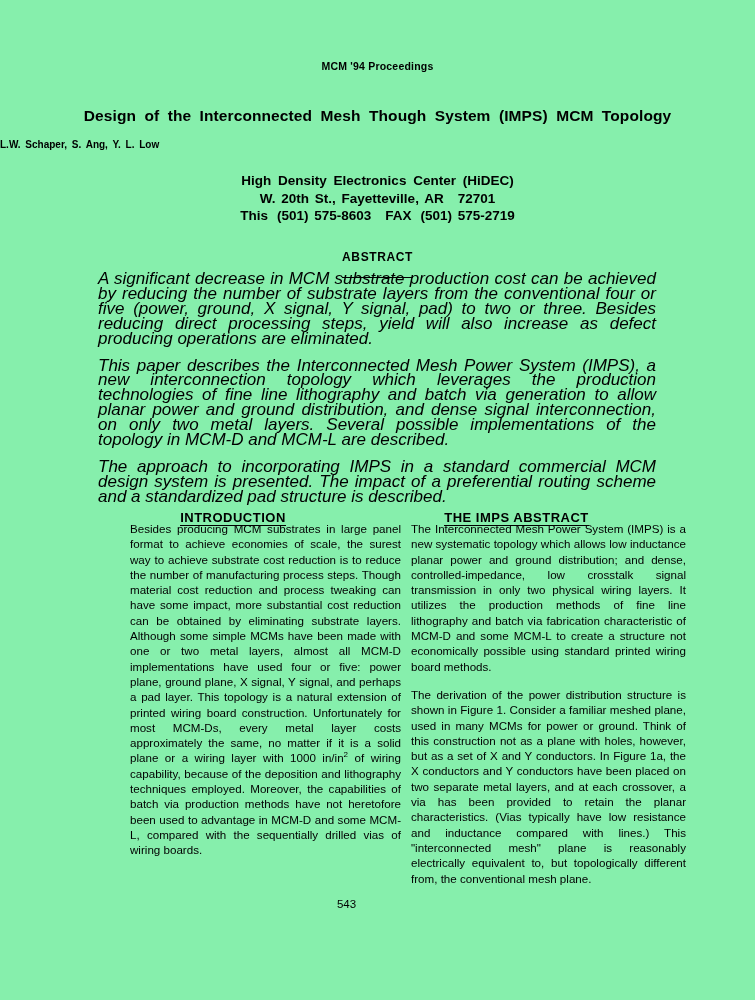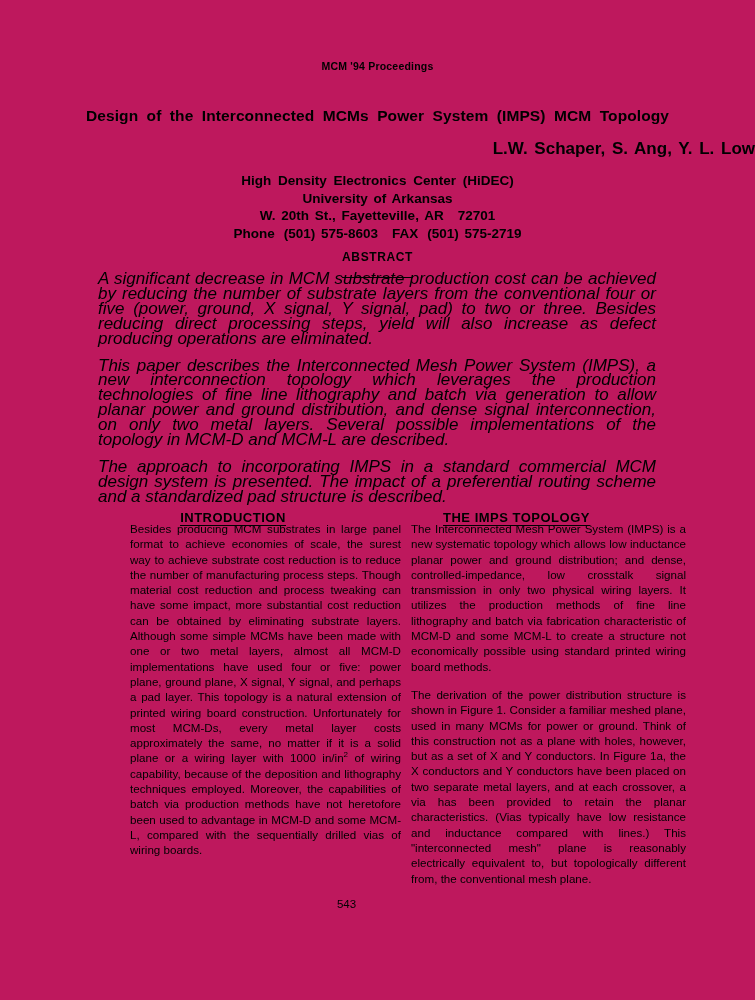--- a/index.html
+++ b/index.html
@@ -4,21 +4,21 @@
 <style>
   html, body {
     margin: 0;
     padding: 0;
     background: #ffffff;
   }
   .page {
     position: relative;
     width: 755px;
     height: 1000px;
-    background: #be185d;
+    background: #86efac;
     font-family: "Liberation Sans", sans-serif;
     color: #000000;
     overflow: hidden;
   }
   .running-head {
     position: absolute;
     top: 60px;
     left: 0;
     width: 755px;
     text-align: center;
@@ -35,22 +35,22 @@
     font-size: 15.5px;
     font-weight: bold;
     word-spacing: 4px;
     letter-spacing: 0.1px;
   }
   .authors {
     position: absolute;
     top: 139px;
     left: 0;
     width: 755px;
-    text-align: right;
-    font-size: 17px;
+    text-align: left;
+    font-size: 10px;
     font-weight: bold;
     word-spacing: 2px;
   }
   .affiliation {
     position: absolute;
     top: 172px;
     left: 0;
     width: 755px;
     text-align: center;
     font-size: 13.5px;
@@ -143,42 +143,41 @@
     font-size: 11.5px;
   }
 </style>
 </head>
 <body>
 
 <div class="page">
 
   <div class="running-head">MCM '94 Proceedings</div>
 
-  <div class="title">Design of the Interconnected MCMs Power System (IMPS) MCM Topology</div>
+  <div class="title">Design of the Interconnected Mesh Though System (IMPS) MCM Topology</div>
 
   <div class="authors">L.W. Schaper, S. Ang, Y. L. Low</div>
 
   <div class="affiliation">
     <div class="org">High Density Electronics Center (HiDEC)</div>
-    <div class="uni">University of Arkansas</div>
     <div class="addr"><span>W. 20th St., Fayetteville, AR</span><span class="wide-gap"></span><span>72701</span></div>
-    <div class="phone"><span>Phone</span><span class="med-gap"></span><span>(501) 575-8603</span><span class="wide-gap"></span><span>FAX</span><span class="med-gap"></span><span>(501) 575-2719</span></div>
+    <div class="phone"><span>This</span><span class="med-gap"></span><span>(501) 575-8603</span><span class="wide-gap"></span><span>FAX</span><span class="med-gap"></span><span>(501) 575-2719</span></div>
   </div>
 
   <div class="abstract-head"><span>ABSTRACT</span></div>
 
   <div class="abstract-body">
     <p>A significant decrease in MCM substrate production cost can be achieved by reducing the number of substrate layers from the conventional four or five (power, ground, X signal, Y signal, pad) to two or three. Besides reducing direct processing steps, yield will also increase as defect producing operations are eliminated.</p>
     <p>This paper describes the Interconnected Mesh Power System (IMPS), a new interconnection topology which leverages the production technologies of fine line lithography and batch via generation to allow planar power and ground distribution, and dense signal interconnection, on only two metal layers.  Several possible implementations of the topology in MCM-D and MCM-L are described.</p>
     <p>The approach to incorporating IMPS in a standard commercial MCM design system is presented. The impact of a preferential routing scheme and a standardized pad structure is described.</p>
   </div>
 
   <div class="section-heads">
     <div class="sec-head left"><span>INTRODUCTION</span></div>
-    <div class="sec-head right"><span>THE IMPS TOPOLOGY</span></div>
+    <div class="sec-head right"><span>THE IMPS ABSTRACT</span></div>
   </div>
 
   <div class="columns">
 
     <div class="col left">
       <p><span>Besides producing MCM substrates in large panel format to achieve economies of scale, the surest way to achieve substrate cost reduction is to reduce the number of manufacturing process steps.   Though material cost reduction and process tweaking can have some impact, more substantial cost reduction can be obtained by eliminating substrate layers.  Although some simple MCMs have been made with one or two metal layers, almost all MCM-D implementations have used four or five:  power plane, ground plane, X signal, Y signal, and perhaps a pad layer. This topology is a natural extension of printed wiring board construction.  Unfortunately for most MCM-Ds, every metal layer costs approximately the same, no matter if it is a solid plane or a wiring layer with 1000 in/in</span><sup>2</sup><span> of wiring capability, because of the deposition and lithography techniques employed. Moreover, the capabilities of batch via production methods have not heretofore been used to advantage in MCM-D and some MCM-L, compared with the sequentially drilled vias of wiring boards.</span></p>
     </div>
 
     <div class="col right">
       <p>The Interconnected Mesh Power System (IMPS) is a new systematic topology which allows low inductance planar power and ground distribution; and dense, controlled-impedance, low crosstalk signal transmission in only two physical wiring layers.  It utilizes the production methods of fine line lithography and batch via fabrication characteristic of MCM-D and some MCM-L to create a structure not economically possible using standard printed wiring board methods.</p>

